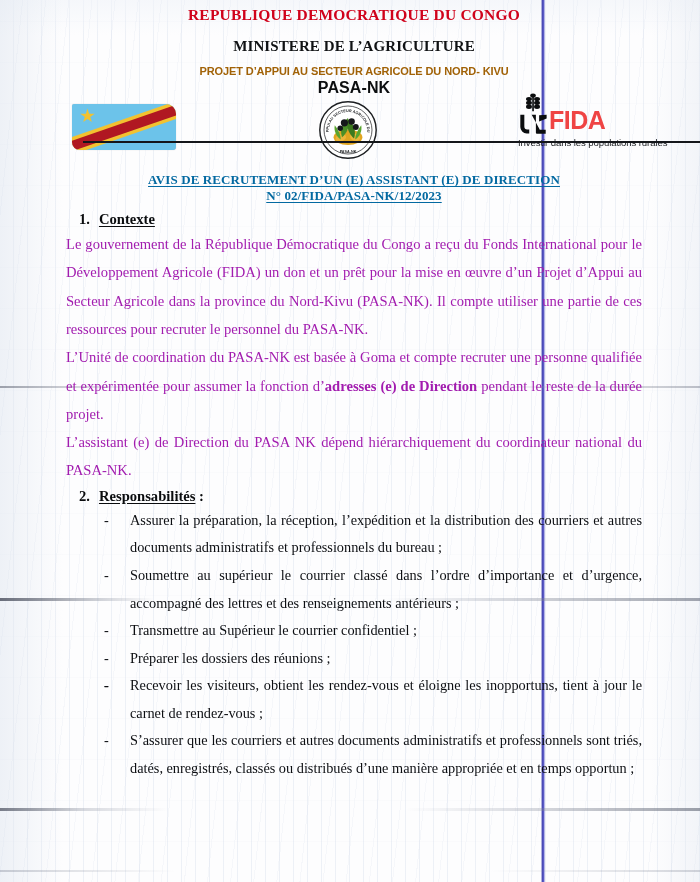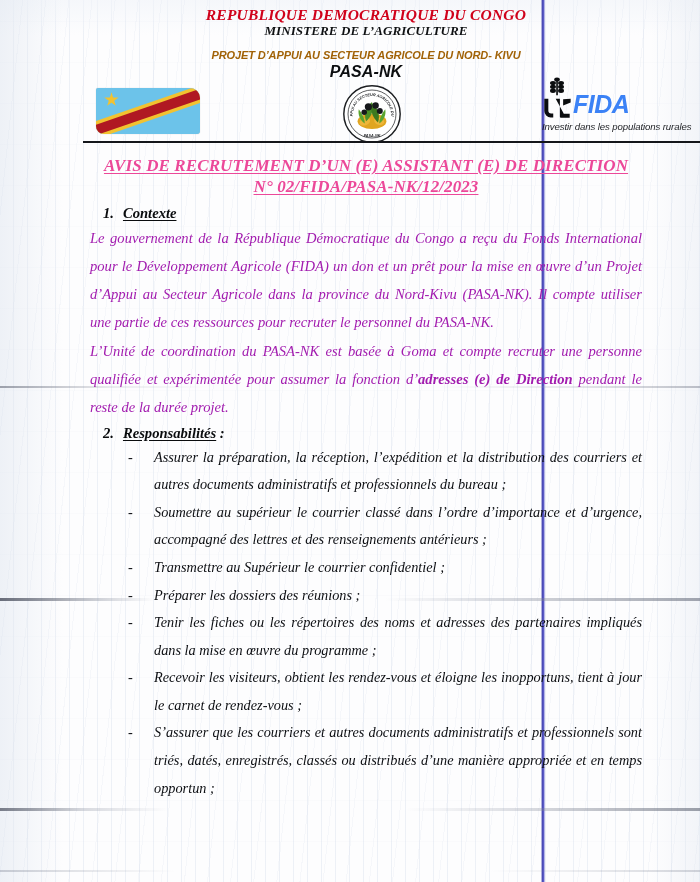--- a/index.html
+++ b/index.html
@@ -62,31 +62,31 @@
       rgba(60,65,80,.75) 0%, rgba(120,126,142,.35) 14%, rgba(255,255,255,0) 22%,
       rgba(255,255,255,0) 55%, rgba(140,146,162,.3) 70%, rgba(90,96,112,.55) 100%); }
   .crease.c3 { top: 808px; height: 3px; background: linear-gradient(90deg,
       rgba(70,75,90,.7) 0%, rgba(130,136,152,.3) 12%, rgba(255,255,255,0) 24%,
       rgba(255,255,255,0) 58%, rgba(130,136,152,.3) 76%, rgba(80,86,102,.55) 100%); }
   .crease.c4 { top: 870px; height: 2px; background: linear-gradient(90deg,
       rgba(120,126,142,.35) 0%, rgba(255,255,255,0) 25%,
       rgba(255,255,255,0) 70%, rgba(120,126,142,.3) 100%); }
 
   
-  #doc { position: absolute; inset: 0; padding: 6px 58px 0 90px; font-style: italic; }
+  #doc { position: absolute; inset: 0; padding: 6px 58px 0 66px; }
 
   
   .hdr-line { text-align: center; line-height: 1.12; letter-spacing: .1px; }
   .hdr-1 {
     color: #d0021b; font-weight: bold; font-size: 15.5px;
     font-family: "Liberation Serif", serif; letter-spacing: .2px;
   }
   .hdr-2 {
-    color: #101214; font-weight: bold; font-size: 13px;
-    font-family: "Liberation Serif", serif; margin-top: 1px;
+    color: #101214; font-weight: bold; font-size: 15px;
+    font-family: "Liberation Serif", serif; margin-top: 15px;
   }
   .hdr-3 {
     color: #a16207; font-weight: bold; font-size: 11px;
     font-family: "Liberation Sans", sans-serif; margin-top: 10px; letter-spacing: -.1px;
   }
   .hdr-4 {
     color: #0c0e10; font-weight: bold; font-size: 16px;
     font-family: "Liberation Sans", sans-serif; margin-top: 2px;
   }
 
@@ -121,39 +121,39 @@
     position: absolute; left: 252px; top: 0px; width: 60px; height: 60px;
   }
   
   #logo-fida {
     position: absolute; left: 452px; top: -8px; width: 190px;
   }
   #logo-fida .fida-row { display: flex; align-items: flex-end; gap: 1px; }
   #logo-fida .fida-mark { width: 30px; height: 42px; }
   #logo-fida .fida-word {
     font-family: "Liberation Sans", sans-serif; font-weight: bold;
-    font-size: 25px; color: #3b82f6; letter-spacing: -.5px; line-height: 1;
+    font-size: 25px; color: #ef4444; letter-spacing: -.5px; line-height: 1;
     margin-bottom: 1px;
   }
   #logo-fida .fida-tag {
     font-family: "Liberation Sans", sans-serif; font-size: 9.6px;
     color: #1a1c20; margin-top: 3px; letter-spacing: -.1px; white-space: nowrap;
   }
 
   
   #hr-header {
     position: absolute; left: 83px; right: 0; top: 141px;
     height: 2px; background: #14161a;
   }
 
   
   #notice-title { margin-top: 10px; text-align: center; }
   #notice-title .t-line {
     font-family: "Liberation Serif", serif; font-weight: bold;
-    font-size: 17px; color: #ec4899; letter-spacing: .1px;
+    font-size: 13px; color: #0369a1; letter-spacing: .1px;
     text-decoration: underline; text-underline-offset: 2px;
     line-height: 1.22;
     text-align: center;
   }
 
   
   #body-content { margin-top: 7px; }
   .sec-head {
     display: flex; gap: 9px; align-items: baseline;
     font-family: "Liberation Serif", serif; font-weight: bold;
@@ -272,20 +272,21 @@
     <div class="sec-head">
       <span class="sec-num">1.</span>
       <span><span class="sec-label">Contexte</span><span class="sec-colon"></span></span>
     </div>
 
     <p class="para"><span>Le gouvernement de la République Démocratique du Congo a reçu du Fonds International pour le Développement Agricole (FIDA) un don et un prêt pour la mise en œuvre d’un Projet d’Appui au Secteur Agricole dans la province du Nord-Kivu (PASA-NK). Il compte utiliser une partie de ces ressources pour recruter le personnel du PASA-NK.</span></p>
 
 
     <p class="para"><span>L’Unité de coordination du PASA-NK est basée à Goma et compte recruter une personne qualifiée et expérimentée pour assumer la fonction d’</span><span class="bold">adresses (e) de Direction</span><span> pendant le reste de la durée projet.</span></p>
 
+    <p class="para"><span>L’assistant (e) de Direction du PASA NK dépend hiérarchiquement du coordinateur national du PASA-NK.</span></p>
 
     <div class="sec-head">
       <span class="sec-num">2.</span>
       <span><span class="sec-label">Responsabilités</span>
         <span class="sec-colon">:</span></span>
     </div>
 
     <ul class="resp-list">
       <li>
         <span class="dash">-</span>
@@ -298,21 +299,20 @@
       <li class="nojust">
         <span class="dash">-</span>
         <span>Transmettre au Supérieur le courrier confidentiel ;</span>
       </li>
       <li class="nojust">
         <span class="dash">-</span>
         <span>Préparer les dossiers des réunions ;</span>
       </li>
       <li>
         <span class="dash">-</span>
-        <span>Tenir les fiches ou les répertoires des noms et adresses des partenaires impliqués dans la mise en œuvre du programme ;</span>
       </li>
       <li>
         <span class="dash">-</span>
         <span>Recevoir les visiteurs, obtient les rendez-vous et éloigne les inopportuns, tient à jour le carnet de rendez-vous ;</span>
       </li>
       <li>
         <span class="dash">-</span>
         <span>S’assurer que les courriers et autres documents administratifs et professionnels sont triés, datés, enregistrés, classés ou distribués d’une manière appropriée et en temps opportun ;</span>
       </li>
 

